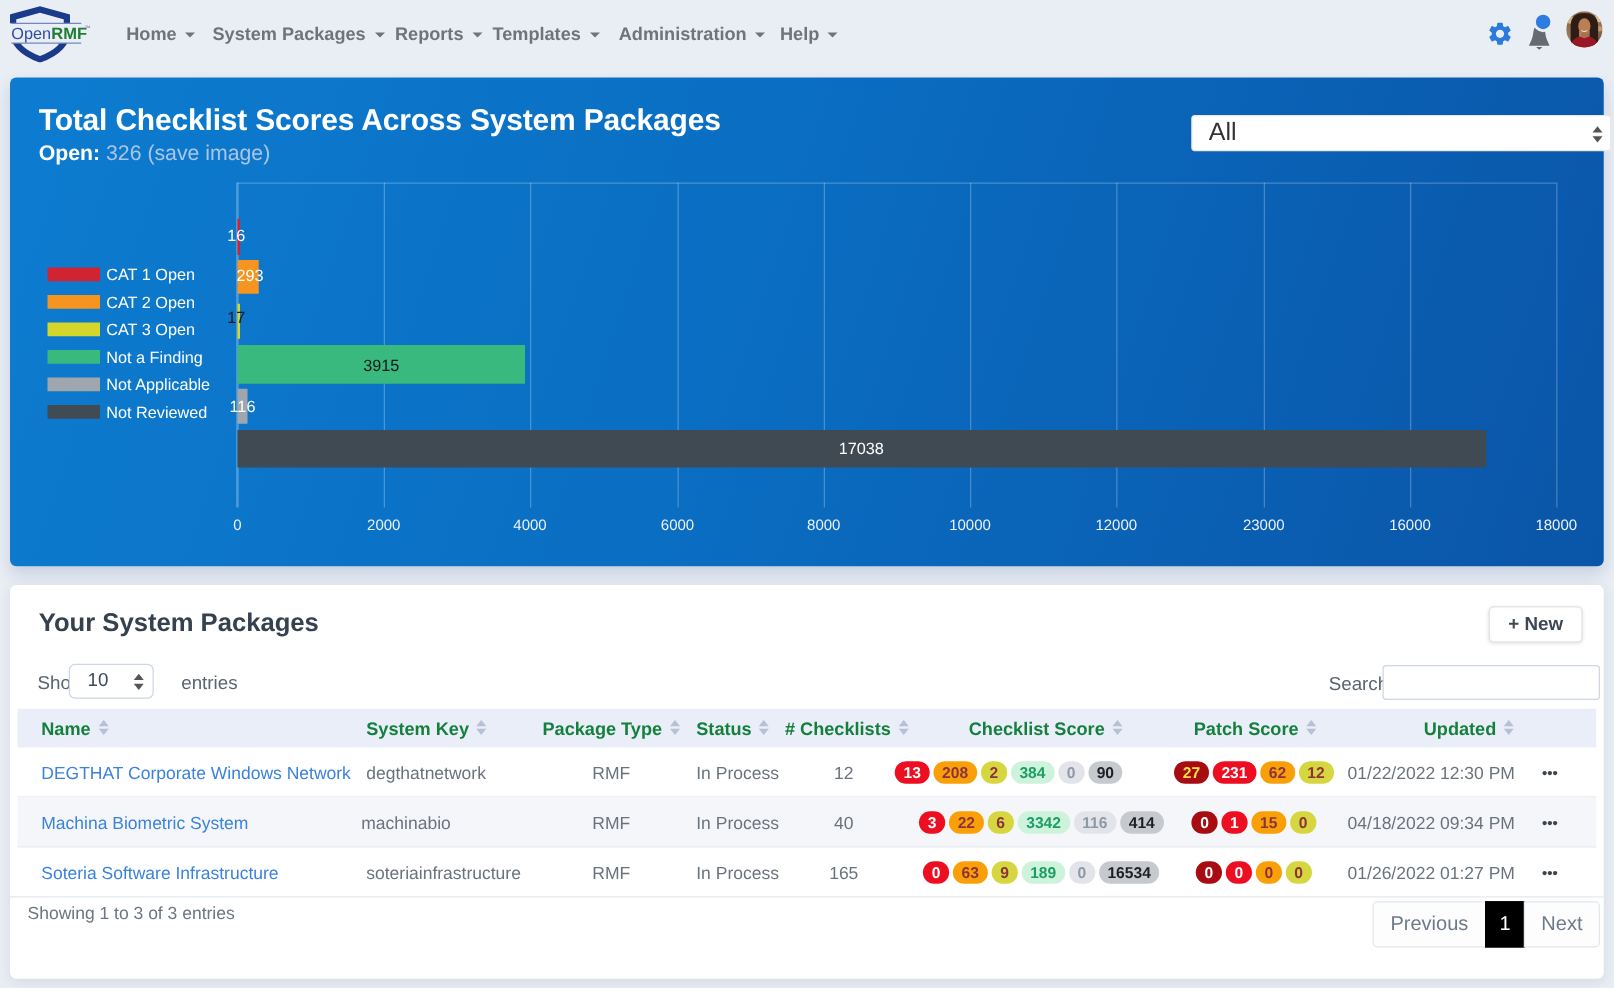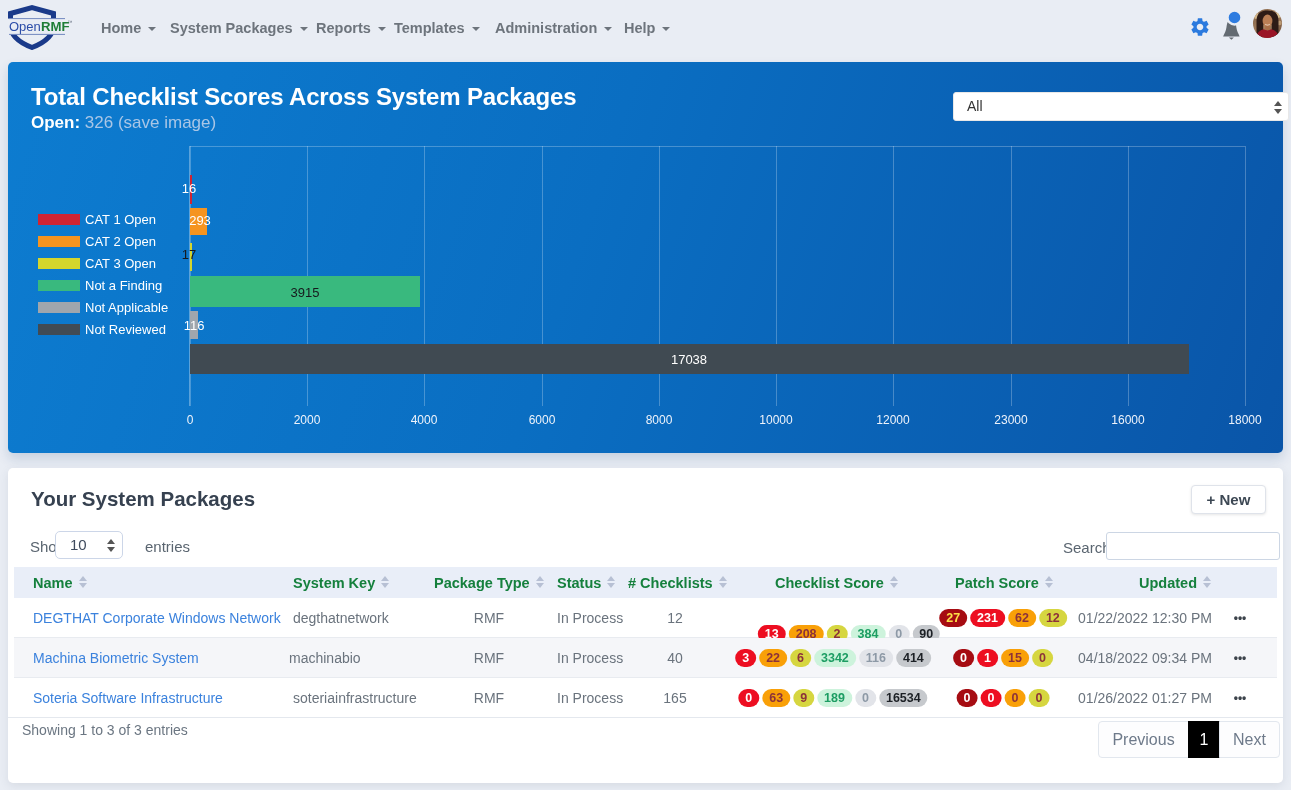--- a/index.html
+++ b/index.html
@@ -12,21 +12,21 @@
   .caret { display:inline-block; width:0; height:0; border-left:4.5px solid transparent; border-right:4.5px solid transparent; border-top:4.5px solid #6d747c; margin-left:7px; vertical-align:2px; }
 
   
   #panel { position:absolute; left:8px; top:62px; width:1275px; height:391px; border-radius:5px;
            background:linear-gradient(108deg,#0d7cd0 0%,#0a6ec2 45%,#0a55a8 100%);
            box-shadow:0 6px 12px rgba(20,60,120,.16); }
   #panel h1 { position:absolute; left:23px; top:21px; font-size:24px; font-weight:700; color:#ffffff; letter-spacing:-0.15px; }
   #openline { position:absolute; left:23px; top:51px; font-size:17px; font-weight:700; color:#ffffff; }
   #openline span { color:#a9c6e6; font-weight:400; }
   #allsel { position:absolute; left:945px; top:30px; width:336px; height:29px; background:#fff; border-radius:3px; border:1px solid #e8e8e8;
-            font-size:14px; color:#333; line-height:27px; padding-left:13px; }
+            font-size:20px; color:#333; line-height:27px; padding-left:13px; }
   .updown { position:absolute; }
   .updown:before { content:""; position:absolute; left:0; top:0; border-left:4px solid transparent; border-right:4px solid transparent; border-bottom:5px solid #555; }
   .updown:after  { content:""; position:absolute; left:0; top:8px; border-left:4px solid transparent; border-right:4px solid transparent; border-top:5px solid #555; }
 
   .grid { position:absolute; top:84px; width:1px; height:260px; background:rgba(255,255,255,.25); }
   .bar  { position:absolute; left:190px; }
   .blab { position:absolute; font-size:13px; transform:translate(-50%,-50%); white-space:nowrap; }
   .tick { position:absolute; top:351px; font-size:12px; color:#eef3fb; transform:translateX(-50%); }
   .leg-sw { position:absolute; left:30px; width:42px; height:11px; }
   .leg-tx { position:absolute; left:77px; font-size:13px; color:#fff; }
@@ -195,21 +195,21 @@
     <span class="th" style="left:767px;">Checklist Score<span class="sort"></span></span>
     <span class="th" style="left:947px;">Patch Score<span class="sort"></span></span>
     <span class="th" style="left:1131px;">Updated<span class="sort"></span></span>
 
     <div class="row" style="top:130px; border-bottom:1px solid #e8ebf0;">
       <span class="cell" style="left:19px;"><a class="nm" href="#">DEGTHAT Corporate Windows Network</a></span>
       <span class="cell" style="left:279px;">degthatnetwork</span>
       <span class="cell cc" style="left:475px;">RMF</span>
       <span class="cell" style="left:543px;">In Process</span>
       <span class="cell cc" style="left:661px;">12</span>
-      <div class="bgroup" style="left:835px;margin-top:16px;">
+      <div class="bgroup" style="left:793px;">
         <span class="bdg" style="background:#ed0e21; color:#fff;">13</span>
         <span class="bdg" style="background:#f9a008; color:#8c323a;">208</span>
         <span class="bdg" style="background:#d6d640; color:#8c323a;">2</span>
         <span class="bdg" style="background:#cdf3dc; color:#1d9d63;">384</span>
         <span class="bdg" style="background:#e2e4e9; color:#8d99a6;">0</span>
         <span class="bdg" style="background:#c6c9cd; color:#1c2025;">90</span>
       </div>
       <div class="bgroup" style="left:989px;">
         <span class="bdg" style="background:#a60c12; color:#fde047;">27</span>
         <span class="bdg" style="background:#ed0e21; color:#fff;">231</span>

